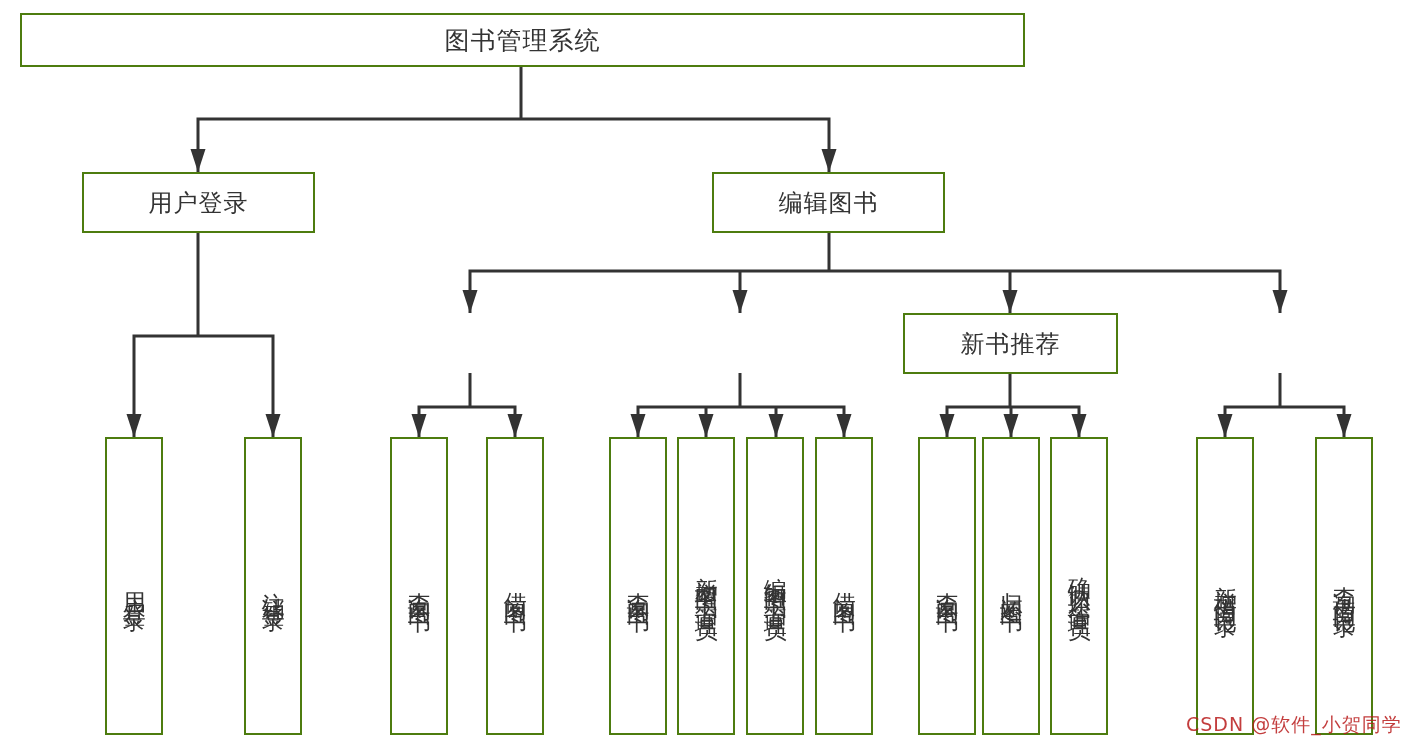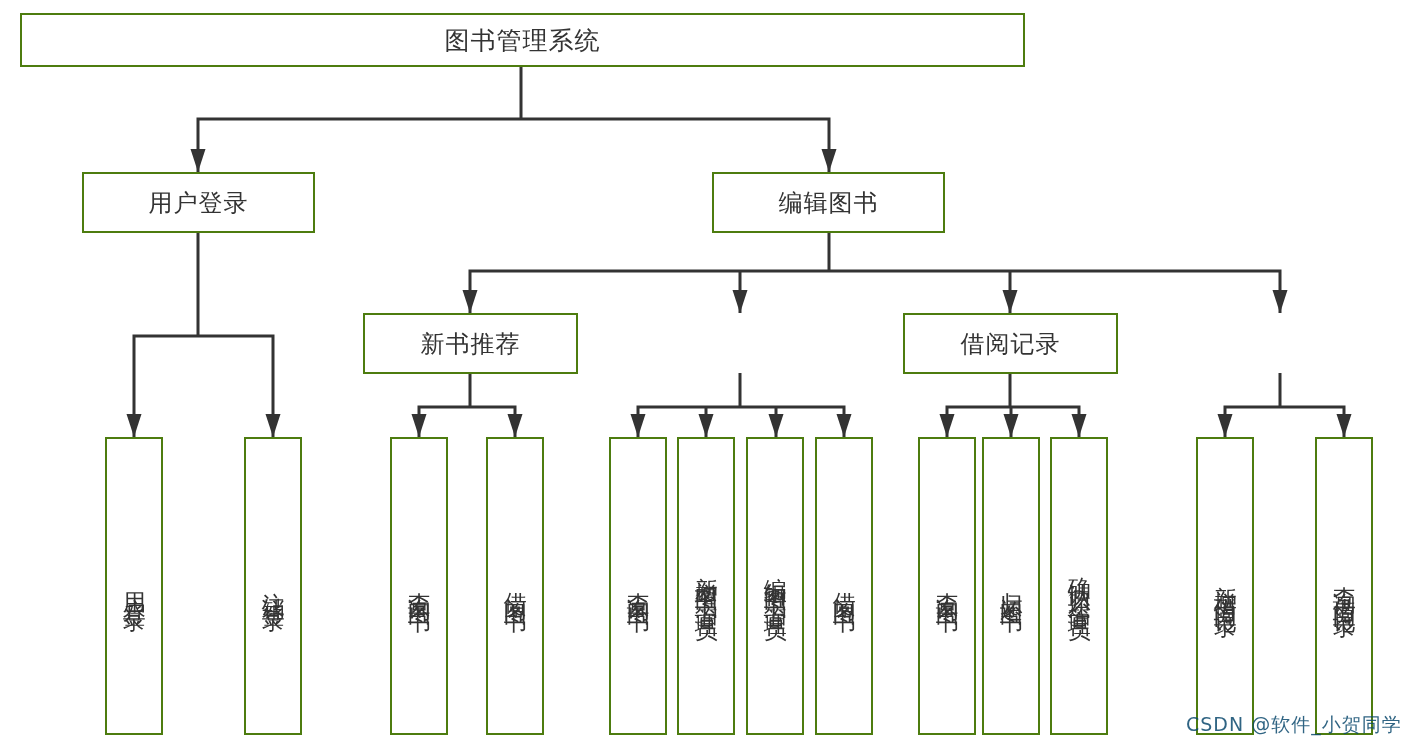--- a/index.html
+++ b/index.html
@@ -37,21 +37,21 @@
     font-size: 23px;
     letter-spacing: 6px;
     line-height: 1.1;
     white-space: nowrap;
   }
   .watermark {
     position: absolute;
     left: 1186px;
     top: 712px;
     font-size: 19px;
-    color: #0c4a6e;
+    color: #b91c1c;
     opacity: 0.85;
     white-space: nowrap;
     letter-spacing: 1px;
   }
 </style>
 </head>
 <body>
 
 <div class="canvas">
 
@@ -99,25 +99,22 @@
     <span class="label">图书管理系统</span>
   </div>
 
   <div class="node node-h" style="left:82px;top:172px;width:233px;height:61px">
     <span class="label">用户登录</span>
   </div>
   <div class="node node-h" style="left:712px;top:172px;width:233px;height:61px">
     <span class="label">编辑图书</span>
   </div>
 
-  <div class="node node-h" style="left:363px;top:313px;width:215px;height:61px">
+  <div class="node node-h" style="left:903px;top:313px;width:215px;height:61px">
     <span class="label">新书推荐</span>
-  </div>
-  <div class="node node-h" style="left:903px;top:313px;width:215px;height:61px">
-    <span class="label">借阅记录</span>
   </div>
 
   <div class="node node-leaf" style="left:105px;top:437px;width:58px;height:298px">
     <span class="label">用户登录</span>
   </div>
   <div class="node node-leaf" style="left:244px;top:437px;width:58px;height:298px">
     <span class="label">注销登录</span>
   </div>
 
   <div class="node node-leaf" style="left:390px;top:437px;width:58px;height:298px">

